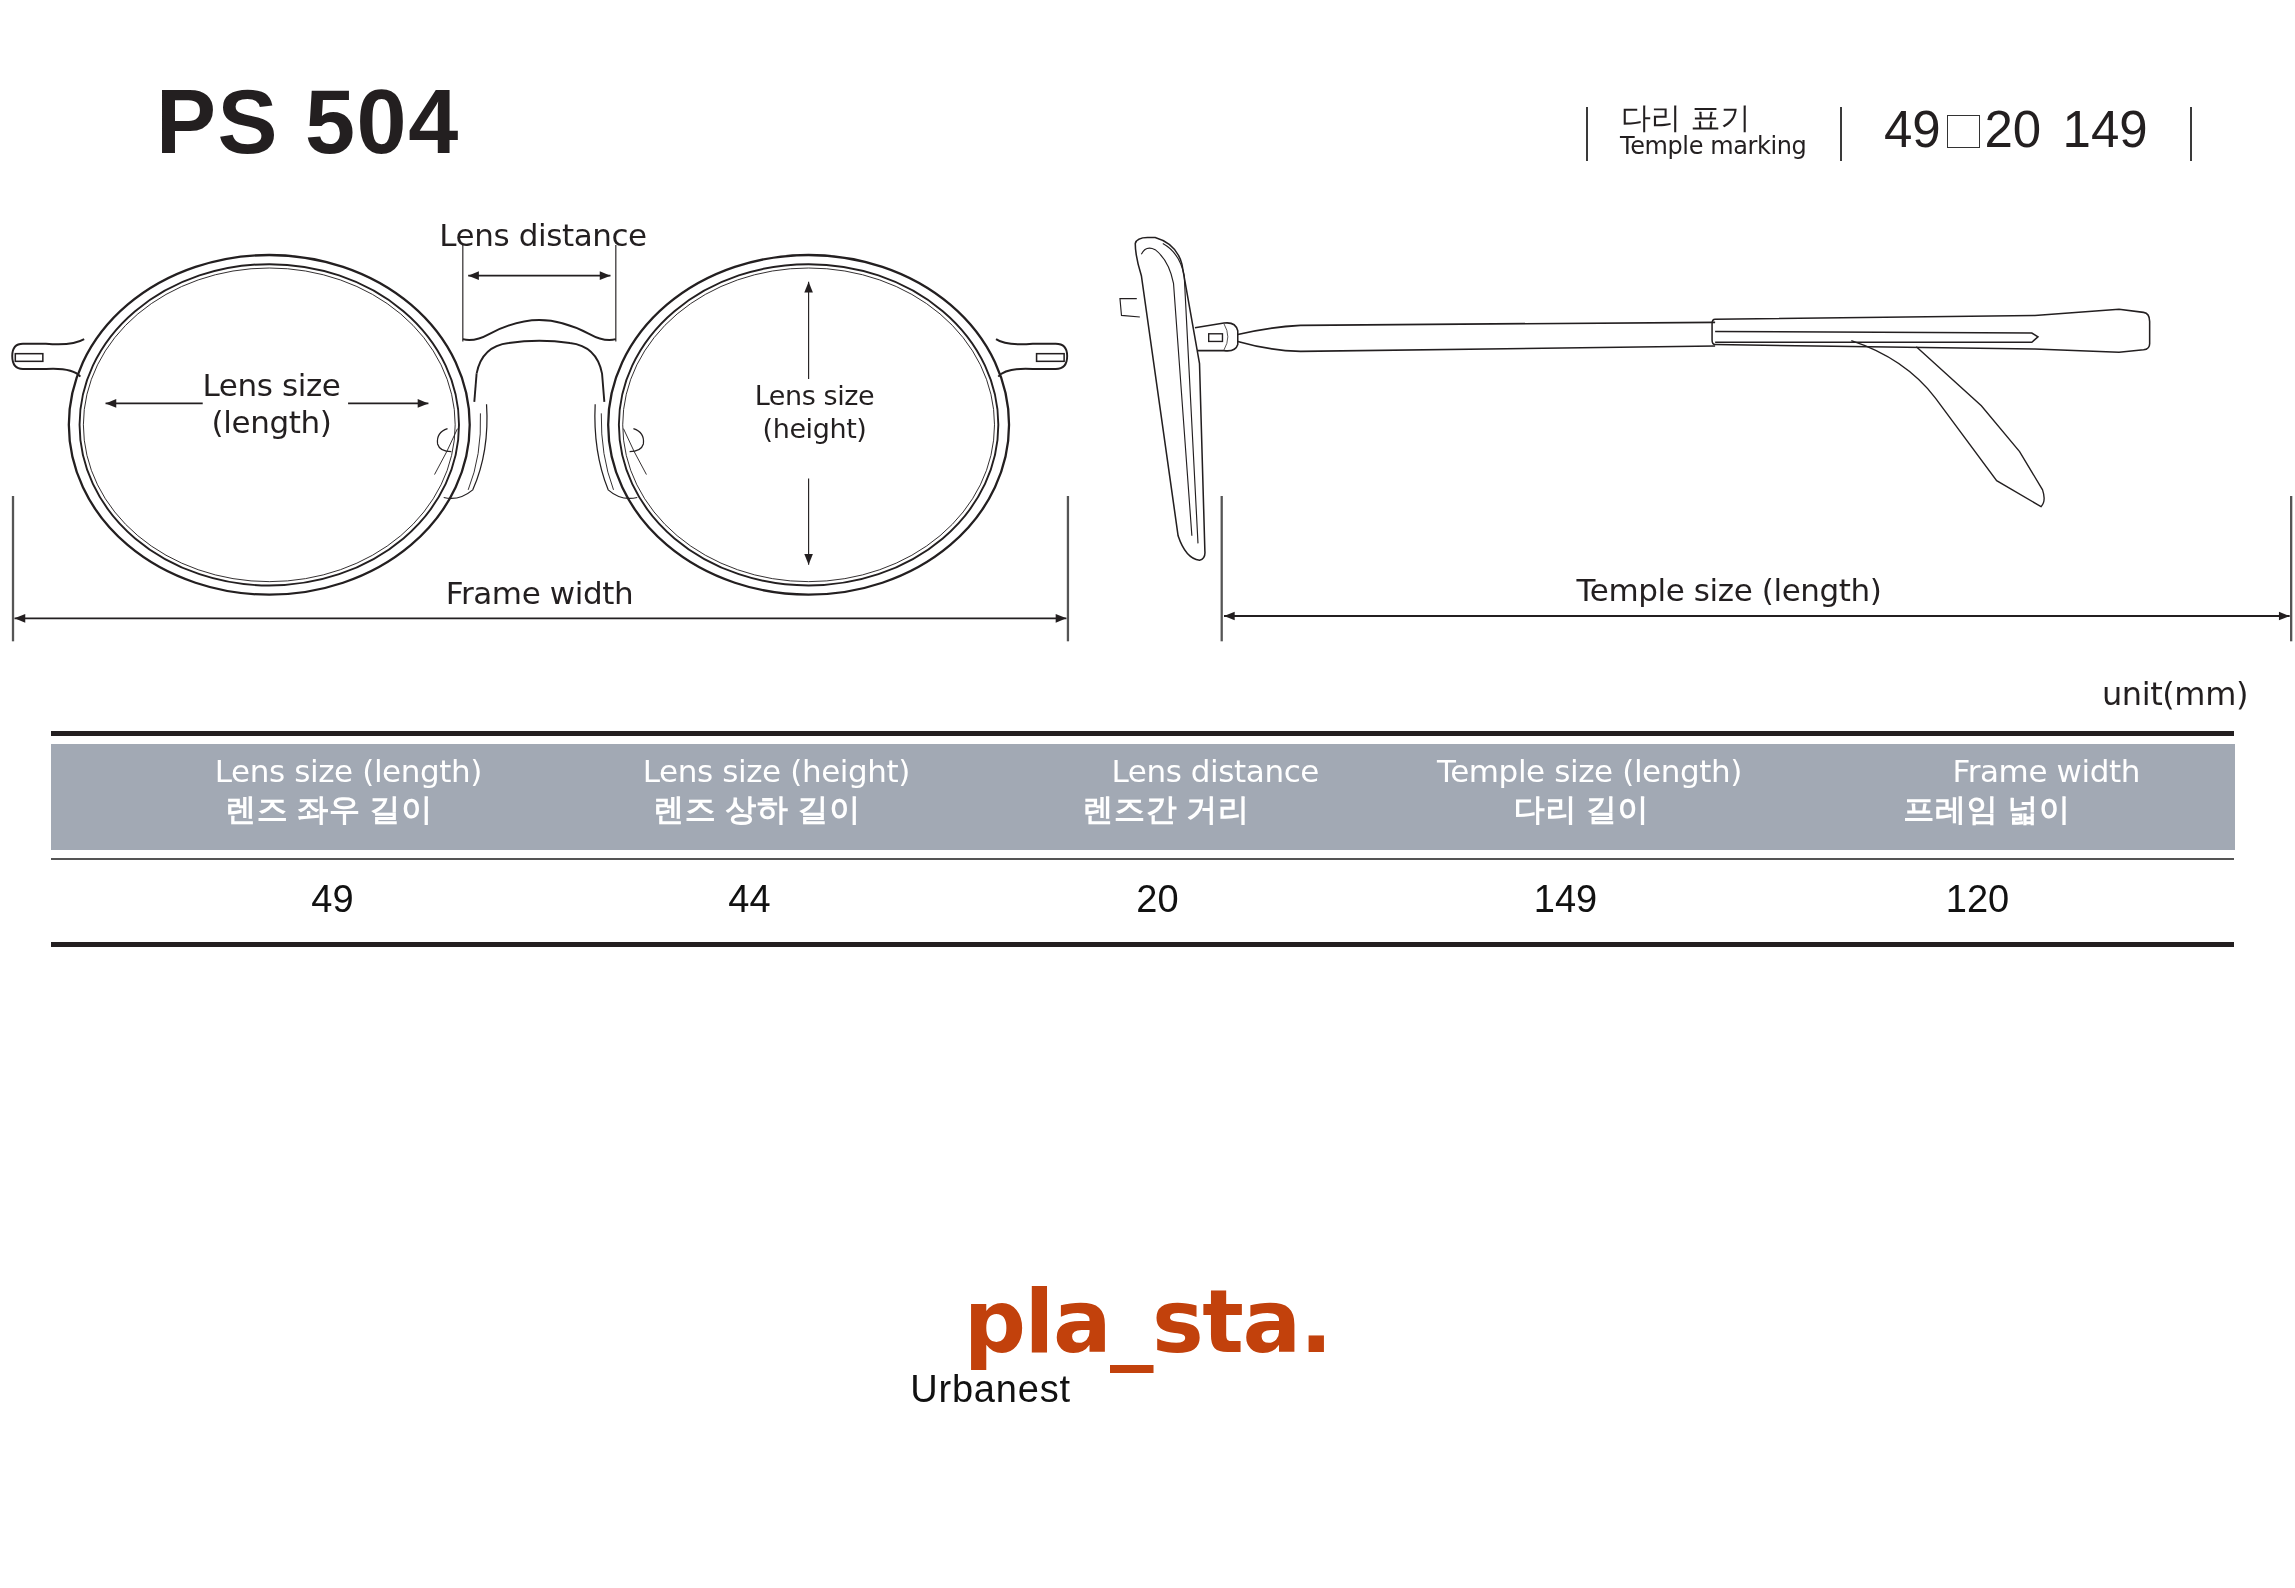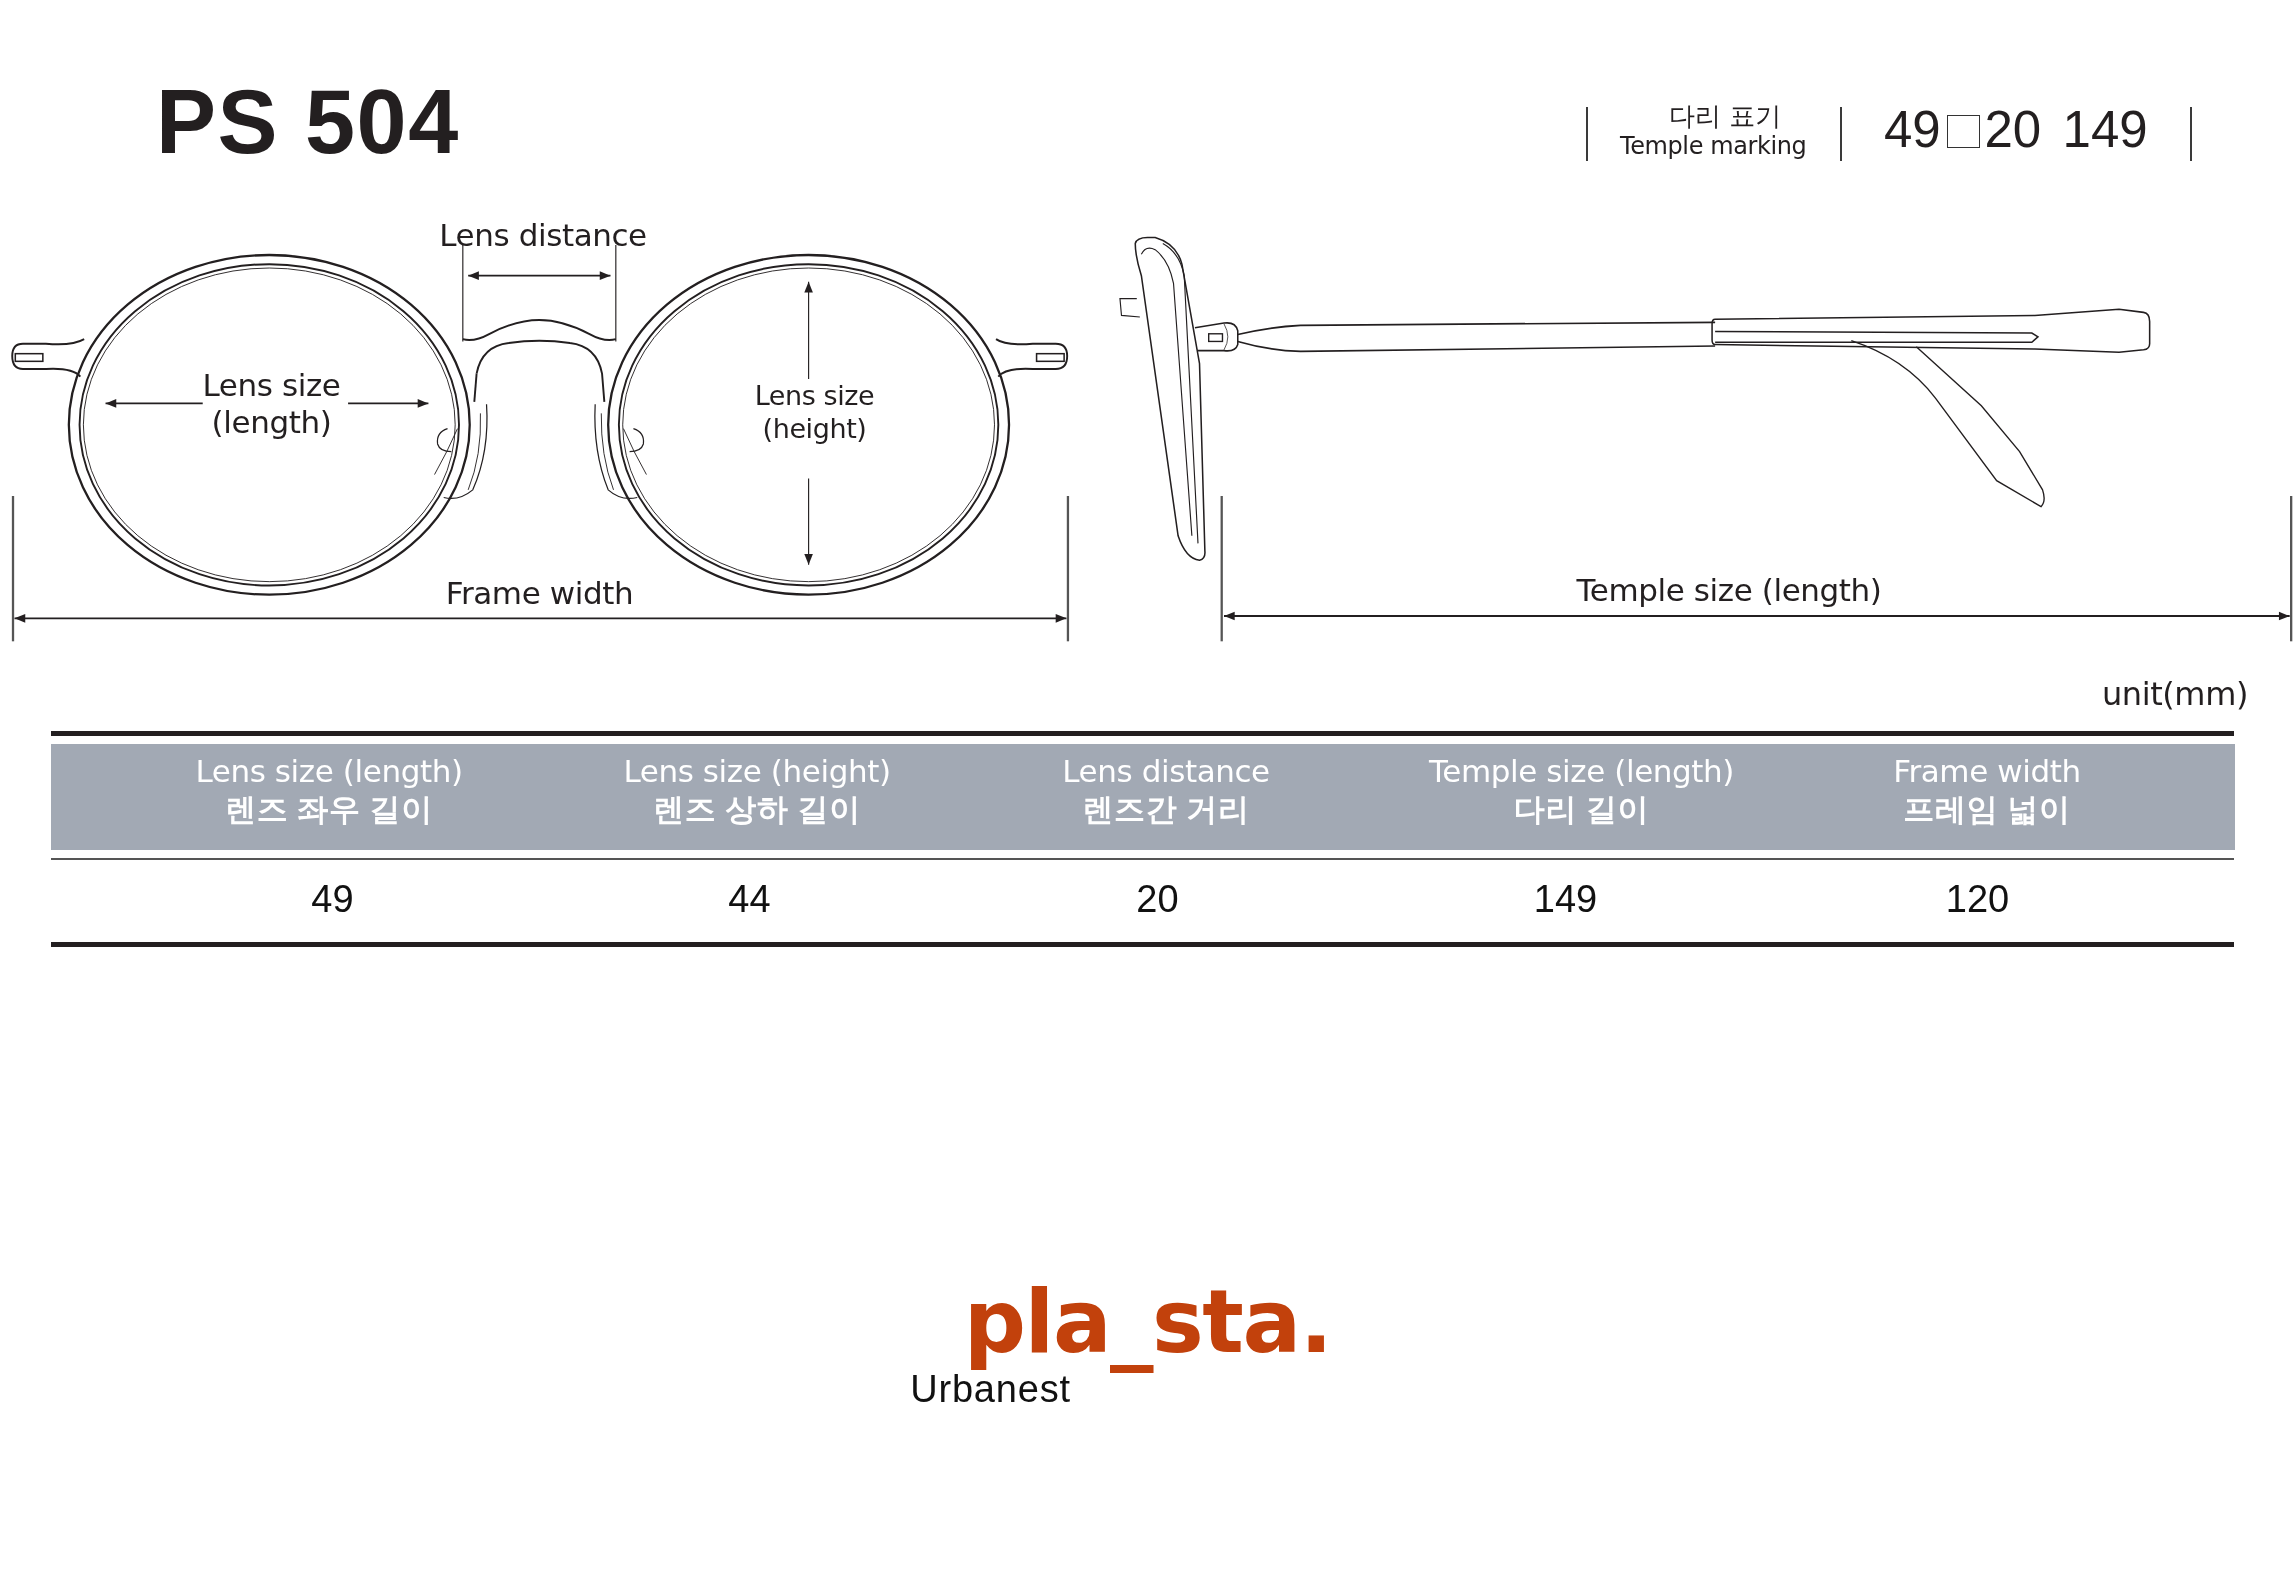--- a/index.html
+++ b/index.html
@@ -1,34 +1,34 @@
 <!DOCTYPE html>
 <html style="font-size:12.2px"><head>
 <meta charset="utf-8">
 <style>
   html, body { margin:0; padding:0; background:#ffffff; }
   body { width:2295px; height:1588px; position:relative; overflow:hidden; font-family:"DejaVu Sans", sans-serif; color:#231f20; }
   .abs { position:absolute; }
   .title { left:156px; top:77px; font-family:"Liberation Sans", sans-serif; font-weight:bold; font-size:90px; letter-spacing:1.5px; line-height:1; }
   .title .gap { display:inline-block; width:26px; }
   .vbar { width:2.3px; background:#3a3a3a; height:54px; }
-  .tm-ko { left:1621px; top:103px; font-size:26px; line-height:1; color:#231f20;margin-left:48px; }
+  .tm-ko { left:1621px; top:103px; font-size:30px; line-height:1; color:#231f20; }
   .tm-en { left:1620px; top:134px; font-size:24px; line-height:1; letter-spacing:-0.4px; }
   .tm-vals { left:1884px; top:104px; font-family:"Liberation Sans", sans-serif; font-size:51px; line-height:1; display:flex; align-items:center; }
   .tm-box { display:inline-block; width:31px; height:31px; border:1.9px solid #333; margin:0 4.6px 0 6.1px; position:relative; top:1.5px; }
   .tm-vals .sp { display:inline-block; width:21.4px; }
   svg.draw { position:absolute; left:0; top:0; }
   .lbl { font-size:31px; line-height:1.2; text-align:center; color:#231f20; letter-spacing:-0.4px; }
   .lbl-sm { font-size:27px; line-height:1.22; text-align:center; }
   .unit { right:47px; top:678px; font-size:32px; line-height:1; letter-spacing:-0.4px; }
   .rule-thick { left:51px; width:2183px; height:5.4px; background:#231f20; }
   .rule-thin { left:51px; width:2183px; height:1.5px; background:#555; }
   .thead { left:51px; top:744px; width:2184px; height:106px; background:#a2a9b4; }
   .th { position:absolute; top:0; height:106px; text-align:center; color:#ffffff; }
-  .th .en { display:block; margin-top:7.7px; font-size:31px; line-height:1.25; letter-spacing:-0.4px; }
+  .th .en { display:block; margin-top:7.7px; font-size:31px; line-height:1.25; letter-spacing:-0.4px;text-align:right; }
   .th .ko { display:block; font-size:31px; font-weight:bold; line-height:1.3; letter-spacing:0.8px;font-family:Liberation Serif, serif; }
   .td { position:absolute; top:880px; text-align:center; font-family:"Liberation Sans", sans-serif; font-size:38px; line-height:1; color:#111; }
   .logo { left:0; width:2295px; top:1279px; text-align:center; font-family:"DejaVu Sans", sans-serif; font-weight:bold; font-size:87px; letter-spacing:-1.5px; line-height:1; color:#c2410c; }
   .tagline { left:0; width:1981px; top:1370px; text-align:center; font-size:38px; font-weight:300; letter-spacing:0.8px; line-height:1; color:#111; font-family:"Liberation Sans", sans-serif; }
 </style>
 </head>
 <body>
 
 <div class="abs title"><span>PS</span><span class="gap"></span><span>504</span></div>
 

